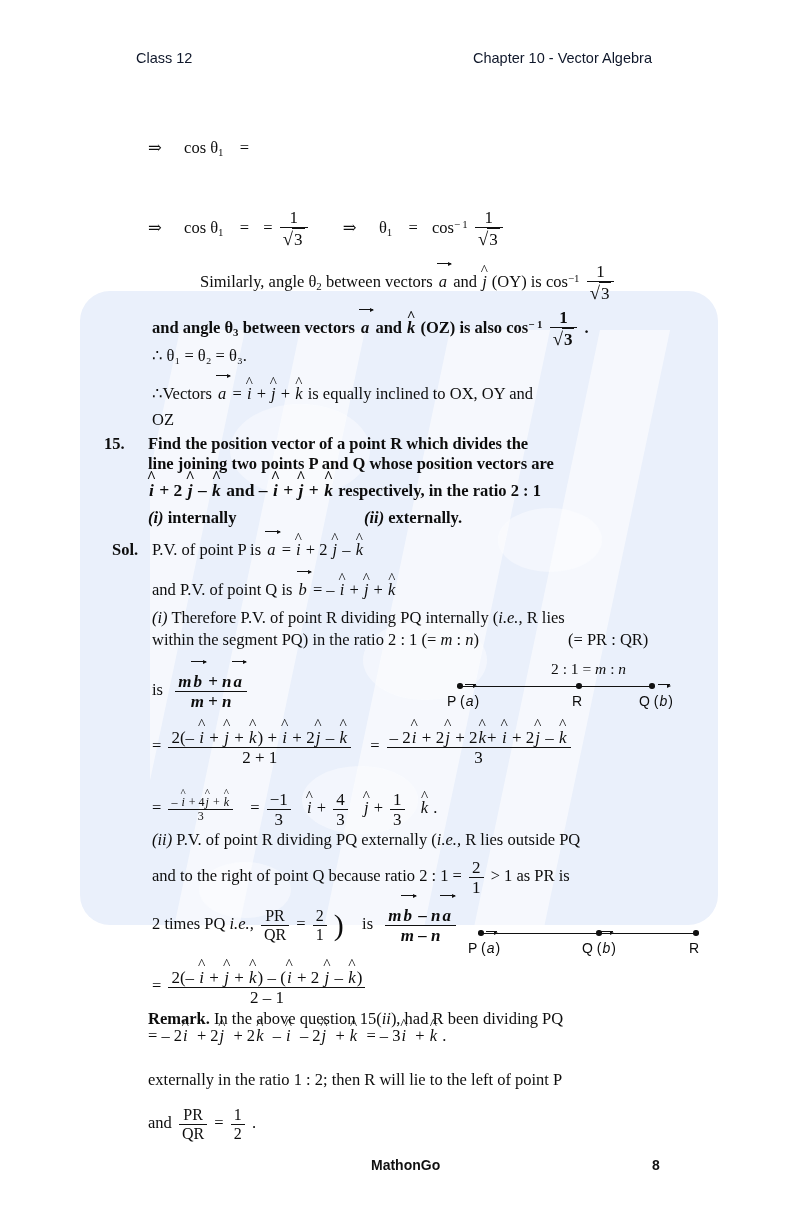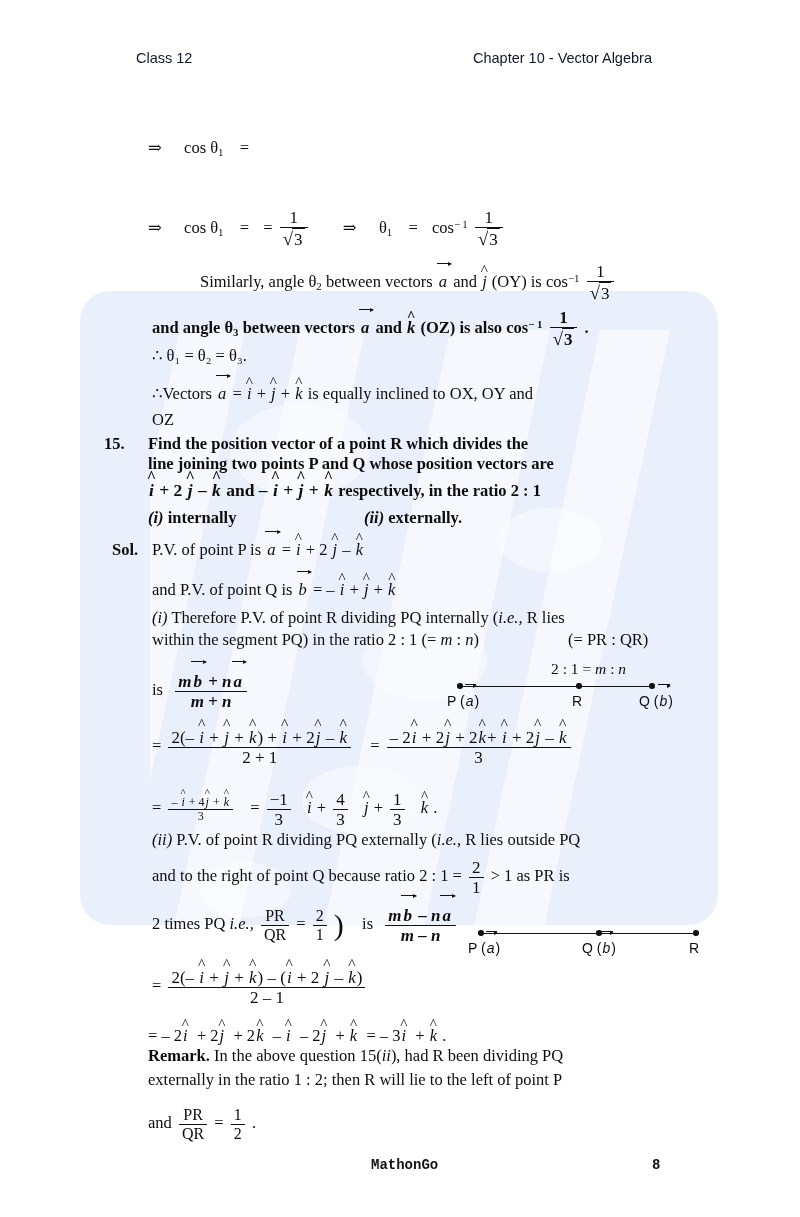--- a/index.html
+++ b/index.html
@@ -49,21 +49,21 @@
     font-size: 14.5px;
     color: #0f172a;
     z-index: 3;
   }
   .hdr-left  { left: 136px; }
   .hdr-right { left: 473px; }
 
   .ftr {
     position: absolute;
     bottom: 44px;
-    font-family: Liberation Mono, monospace;
+    font-family: Liberation Sans, sans-serif;
     font-size: 14px;
     font-weight: bold;
     color: #111;
     z-index: 3;
   }
   .ftr-brand { left: 371px; }
   .ftr-page  { left: 652px; }
 
   
   .content {
@@ -445,21 +445,21 @@
       <span class="frac" style="font-size:17px">
         <span class="num">2(–&nbsp;<span class="hatv">i</span>&nbsp;+&nbsp;<span class="hatv">j</span>&nbsp;+&nbsp;<span class="hatv">k</span>)&nbsp;–&nbsp;(<span class="hatv">i</span>&nbsp;+&nbsp;2&nbsp;<span class="hatv">j</span>&nbsp;–&nbsp;<span class="hatv">k</span>)</span>
         <span class="den">2 – 1</span>
       </span>
     </div>
 
     <div class="row" style="left:148px; top:1028px;">
       =&nbsp;–&nbsp;2<span class="hatv">i</span>&nbsp;&nbsp;+&nbsp;2<span class="hatv">j</span>&nbsp;&nbsp;+&nbsp;2<span class="hatv">k</span>&nbsp;&nbsp;–&nbsp;<span class="hatv">i</span>&nbsp;&nbsp;–&nbsp;2<span class="hatv">j</span>&nbsp;&nbsp;+&nbsp;<span class="hatv">k</span>&nbsp;&nbsp;=&nbsp;–&nbsp;3<span class="hatv">i</span>&nbsp;&nbsp;+&nbsp;<span class="hatv">k</span>&nbsp;.
     </div>
 
-    <div class="row" style="left:148px; top:1048px;">
+    <div class="row" style="left:148px; top:1011px;">
       <span class="bold">Remark.</span><span> In the above question 15(</span><span class="ital">ii</span><span>), had R been dividing PQ</span>
     </div>
     <div class="row" style="left:148px; top:1072px;">externally in the ratio 1 : 2; then R will lie to the left of point P</div>
     <div class="row" style="left:148px; top:1106px;">
       <span>and </span>
       <span class="frac" style="font-size:16px">
         <span class="num">PR</span>
         <span class="den">QR</span>
       </span>
       <span> = </span>

